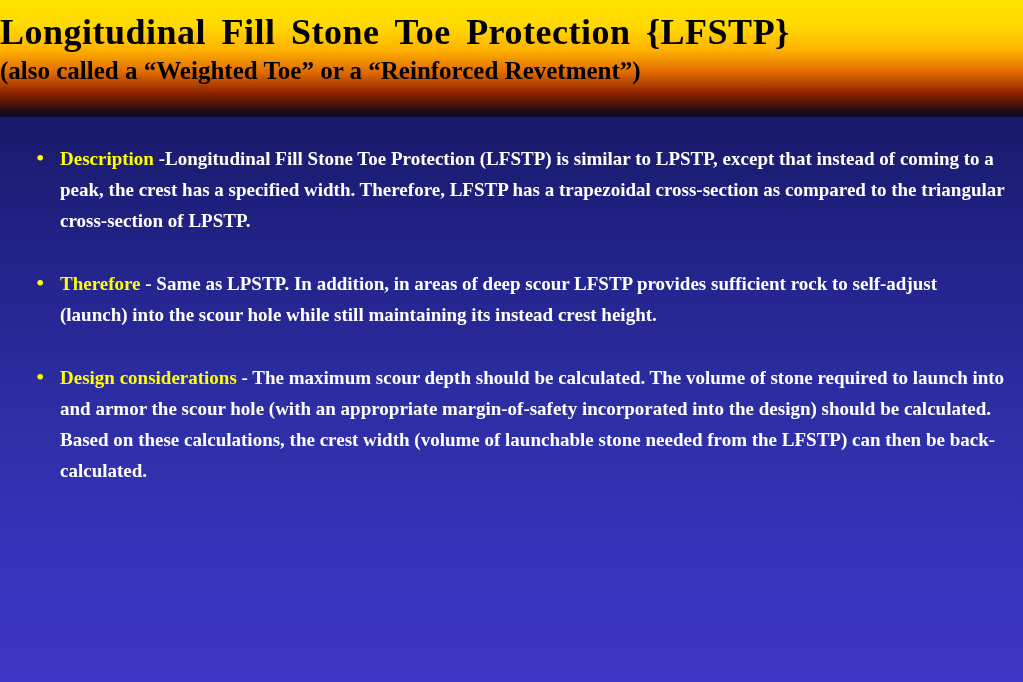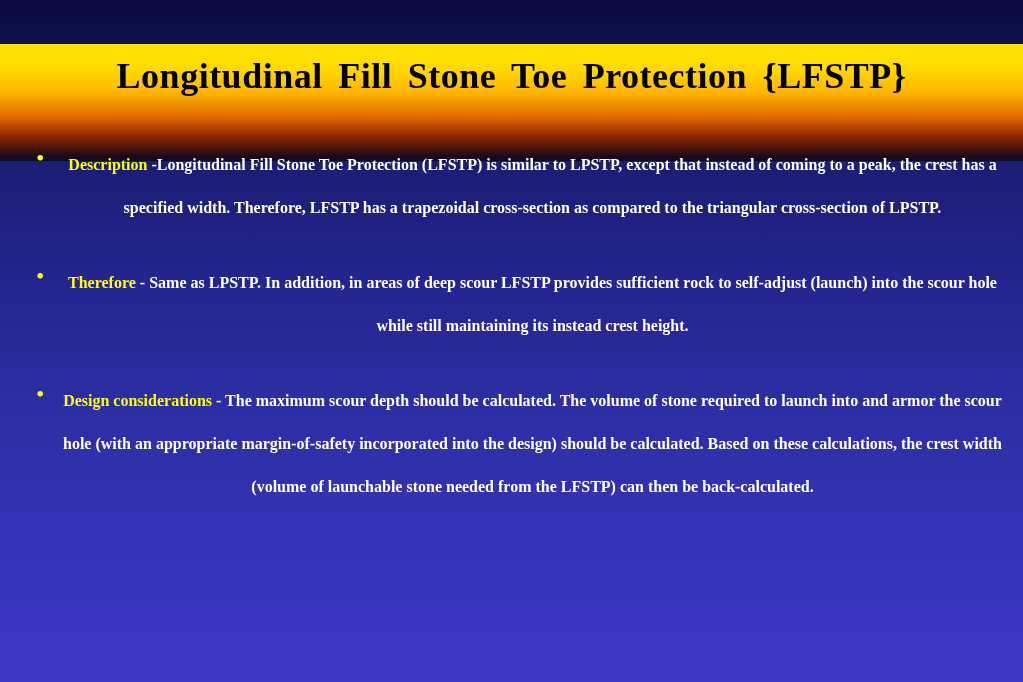--- a/index.html
+++ b/index.html
@@ -35,23 +35,21 @@
     height: 117px;
     background: linear-gradient(180deg,
         #ffe400 0%,
         #ffd900 22%,
         #ffb400 42%,
         #e06a00 62%,
         #8c2200 80%,
         #1a0a18 96%,
         #0a0a30 100%);
     box-sizing: border-box;
-    text-align: center;
     overflow: hidden;
-    margin-top: 44px;
   }
   .title-main {
     margin: 0;
     padding-top: 14px;
     font-size: 36px;
     font-weight: bold;
     color: #000000;
     letter-spacing: 0.5px;
     line-height: 1.05;
     white-space: nowrap;
@@ -88,37 +86,38 @@
     color: #ffff00;
     font-size: 24px;
     line-height: 31px;
     text-align: left;
     padding-left: 6px;
     box-sizing: border-box;
   }
   .bullet-text {
     flex: 1 1 auto;
     color: #ffffff;
-    font-size: 16px;
+    font-size: 19px;
     font-weight: bold;
-    line-height: 43px;
-    text-align: center;
+    line-height: 31px;
+    text-align: left;
   }
   .kw {
     color: #ffff00;
     font-weight: bold;
   }
 </style>
 </head>
 <body>
 
 <div class="slide">
 
   <div class="title-banner">
     <h1 class="title-main">Longitudinal  Fill   Stone  Toe  Protection  {LFSTP}</h1>
+    <h2 class="title-sub">(also called a “Weighted Toe” or a “Reinforced Revetment”)</h2>
   </div>
 
   <div class="body-area">
 
     <div class="bullet-block">
       <div class="bullet-mark">•</div>
       <div class="bullet-text">
         <span class="kw">Description</span><span> -Longitudinal Fill Stone Toe Protection (LFSTP) is similar to LPSTP, except that instead of coming to a peak, the crest has a specified width.  Therefore, LFSTP has a trapezoidal cross-section as compared to the triangular cross-section of LPSTP.</span>
       </div>
     </div>

